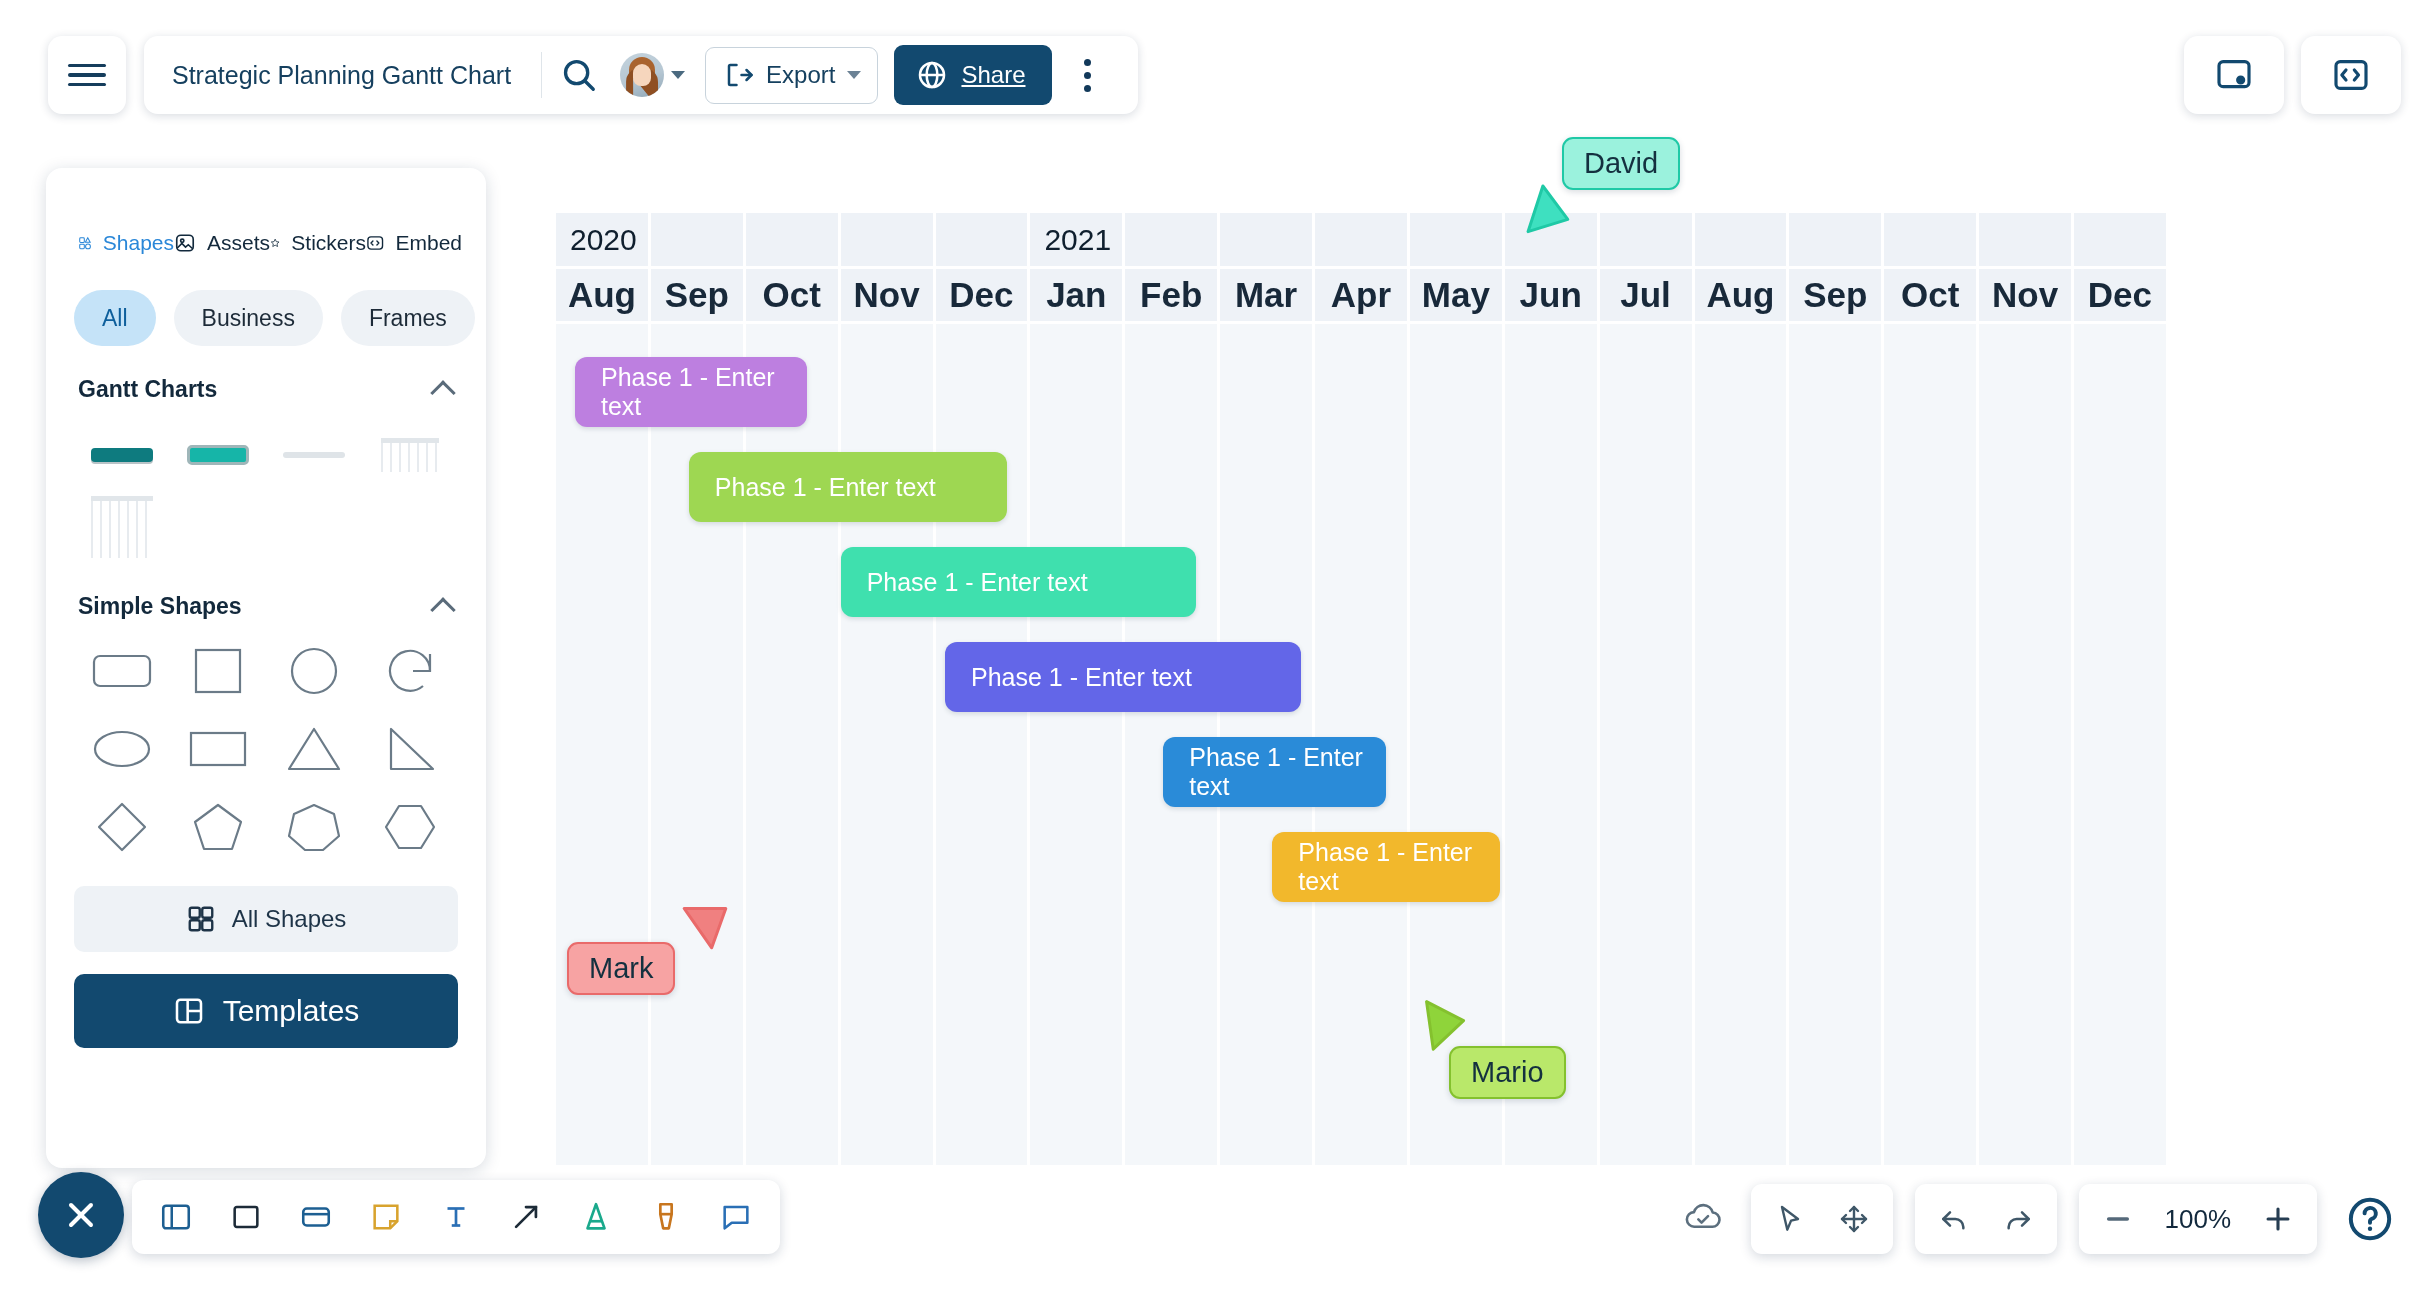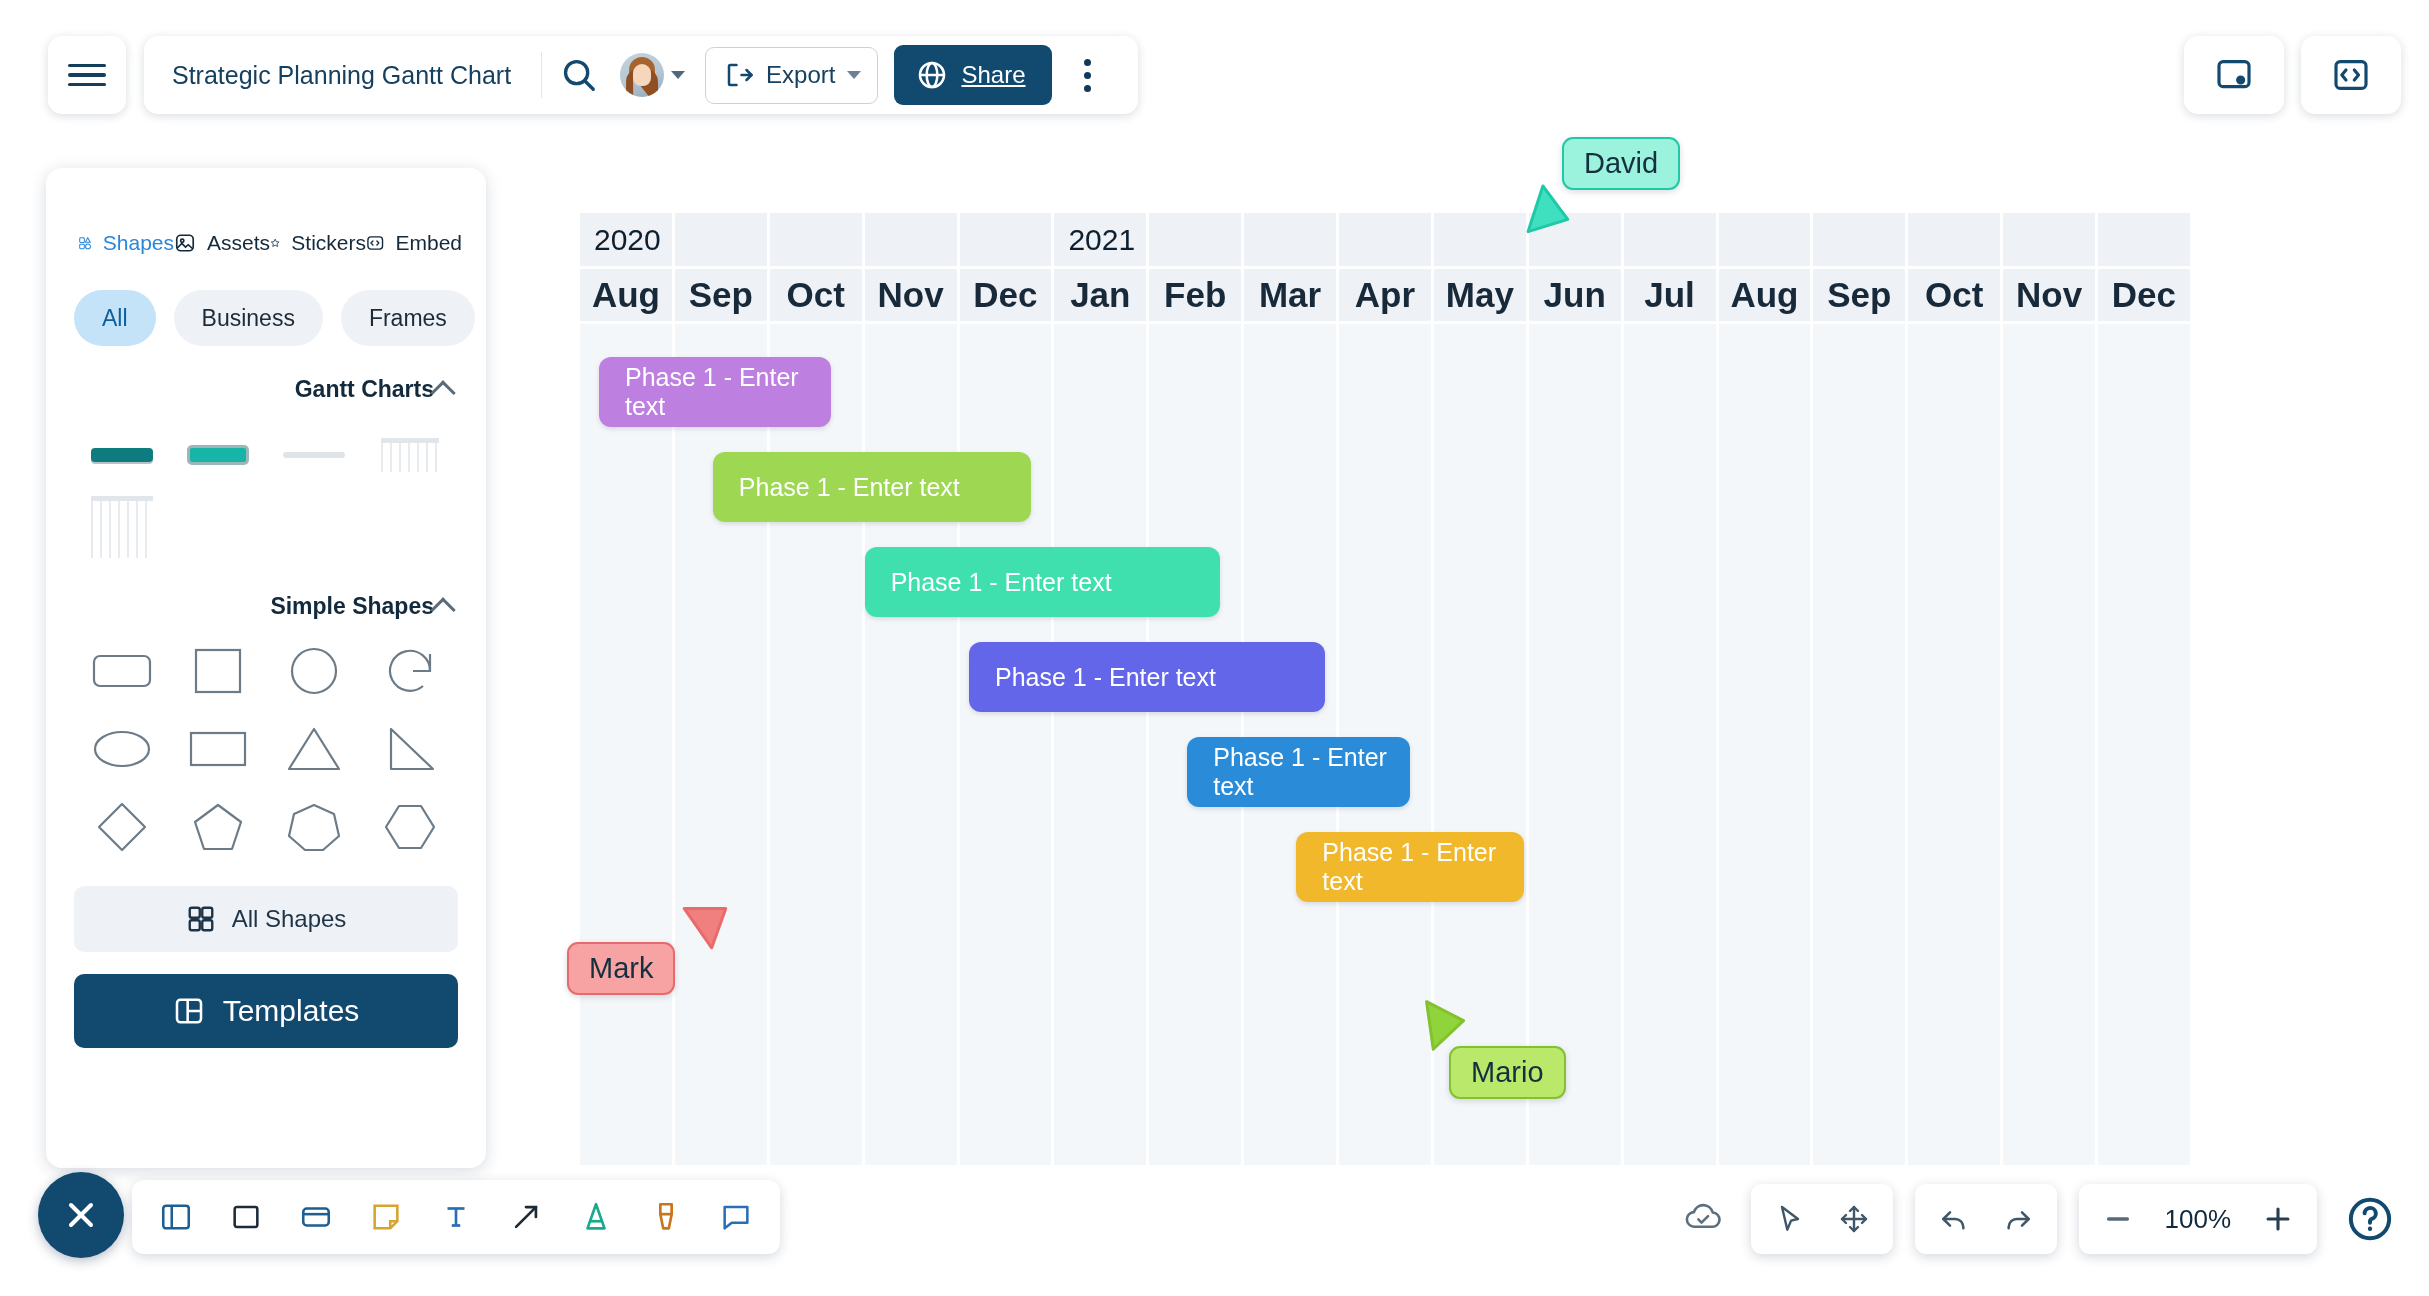--- a/index.html
+++ b/index.html
@@ -110,21 +110,21 @@
 
   .chip-row { display: flex; gap: 18px; margin-top: 28px; }
   .chip {
     height: 56px; border-radius: 28px; background: #eef2f6;
     display: flex; align-items: center; justify-content: center;
     padding: 0 28px; font-size: 23px; color: #1d2b38; cursor: pointer;
   }
   .chip.active { background: #c5e3f8; color: #0e5f9c; }
 
   .sec-head {
-    display: flex; align-items: center; justify-content: flex-end;
+    display: flex; align-items: center; justify-content: space-between;
     margin-top: 30px; padding: 0 6px 0 4px; cursor: pointer;
   }
   .sec-head .t { font-size: 23px; color: #13293c; font-weight: 700; }
   .chev { width: 18px; height: 18px; border-left: 3px solid #5a6b7a;
     border-top: 3px solid #5a6b7a; transform: rotate(45deg); margin-top:6px;}
 
   .thumb-grid { display: grid; grid-template-columns: repeat(4, 1fr); margin-top: 16px; }
   .thumb { height: 72px; display: flex; align-items: center; justify-content: center; cursor: pointer; }
   .bar-thumb-dark { width: 62px; height: 14px; background: #0e7b7f; border-radius: 4px; box-shadow: 0 2px 0 #b9c3c7;}
   .bar-thumb-teal { width: 62px; height: 20px; background: #16b5a8; border-radius: 5px; border: 3px solid #9fb6b9;}
@@ -142,21 +142,21 @@
     display: flex; align-items: center; justify-content: center; gap: 16px;
     font-size: 24px; color: #1d3347; cursor: pointer;
   }
   .templates-btn {
     margin-top: 22px; height: 74px; background: #12496f; border-radius: 10px;
     display: flex; align-items: center; justify-content: center; gap: 18px;
     font-size: 30px; color: #fff; cursor: pointer;
   }
 
   
-  .gantt { position: absolute; left: 580px; top: 213px; width: 1613px; height: 952px; }
+  .gantt { position: absolute; left: 556px; top: 213px; width: 1613px; height: 952px; }
   .yr-row { display: flex; height: 53px; }
   .mo-row { display: flex; height: 55px; }
   .yr-cell, .mo-cell {
     flex: 1 1 0; background: #eef2f7; margin-right: 3px;
     display: flex; align-items: center;
   }
   .yr-cell { justify-content: flex-start; padding-left: 14px; font-size: 30px; color: #0f1f2e; }
   .mo-cell { justify-content: center; font-size: 35px; color: #18293a; margin-top:3px;font-weight:bold;}
   .grid-body { position: absolute; left: 0; top: 111px; width: 1613px; height: 841px; display: flex; }
   .gcol { flex: 1 1 0; background: #f4f7fa; margin-right: 3px; }

